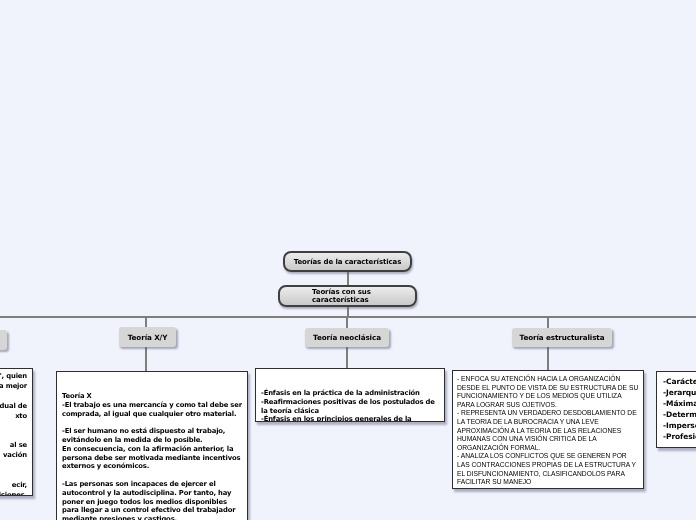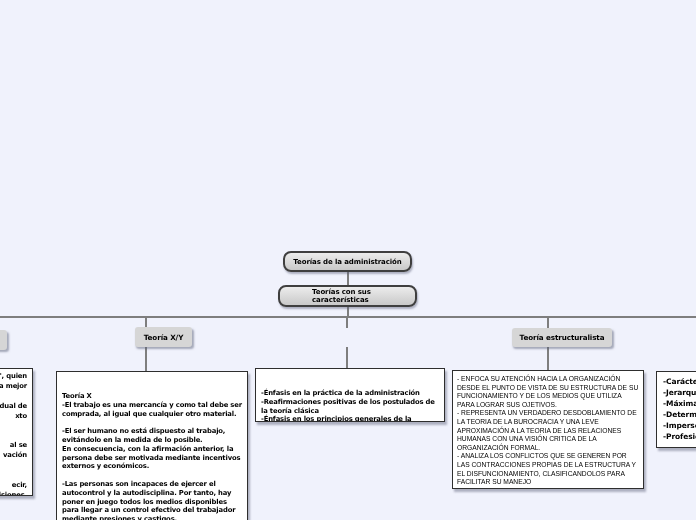--- a/index.html
+++ b/index.html
@@ -49,21 +49,21 @@
   }
   .box-right-cut .detail-text{
     font-size:7.5px;line-height:11px;letter-spacing:-0.1px;padding:4px 6px;
   }
   
   .n-root{left:283px;top:251px;width:129px;height:21px;}
   .n-sub{left:278px;top:285px;width:139px;height:22px;padding-left:32px;}
   .c-root-sub{left:347px;top:272px;width:2px;height:13px;}
   .c-sub-trunk{left:347px;top:307px;width:2px;height:9px;}
   .l-left{left:-50px;top:330px;width:57px;height:20px;}
-  .l-xy{left:119px;top:327px;width:57px;height:20px;margin-left:16px;}
+  .l-xy{left:119px;top:327px;width:57px;height:20px;}
   .l-neo{left:305px;top:328px;width:84px;height:19px;}
   .l-est{left:512px;top:328px;width:100px;height:19px;}
   .c-xy-top{left:145px;top:318px;width:2px;height:9px;}
   .c-xy-bot{left:145px;top:347px;width:2px;height:24px;}
   .c-neo-top{left:346px;top:318px;width:2px;height:10px;}
   .c-neo-bot{left:346px;top:347px;width:2px;height:22px;}
   .c-est-top{left:547px;top:318px;width:2px;height:10px;}
   .c-est-bot{left:547px;top:347px;width:2px;height:23px;}
   .box-left-cut{left:-160px;top:368px;width:193px;height:128px;}
   .box-xy{left:56px;top:371px;width:192px;height:162px;}
@@ -80,31 +80,34 @@
   <div class="vline c-sub-trunk"></div>
   <div class="hline trunk"></div>
   <div class="vline c-xy-top"></div>
   <div class="vline c-xy-bot"></div>
   <div class="vline c-neo-top"></div>
   <div class="vline c-neo-bot"></div>
   <div class="vline c-est-top"></div>
   <div class="vline c-est-bot"></div>
 
   <div class="topnode n-root">
-    <span>Teorías de la administración</span>
+    <span>Teorías de la características</span>
   </div>
   <div class="topnode n-sub">
     <span>Teorías con sus características</span>
   </div>
 
   <div class="label-node l-left">
     <span></span>
   </div>
   <div class="label-node l-xy">
     <span>Teoría X/Y</span>
+  </div>
+  <div class="label-node l-neo">
+    <span>Teoría neoclásica</span>
   </div>
   <div class="label-node l-est">
     <span>Teoría estructuralista</span>
   </div>
 
   <div class="detail-node box-left-cut">
     <span class="detail-text">", quien
 a mejor
 
 dual de

